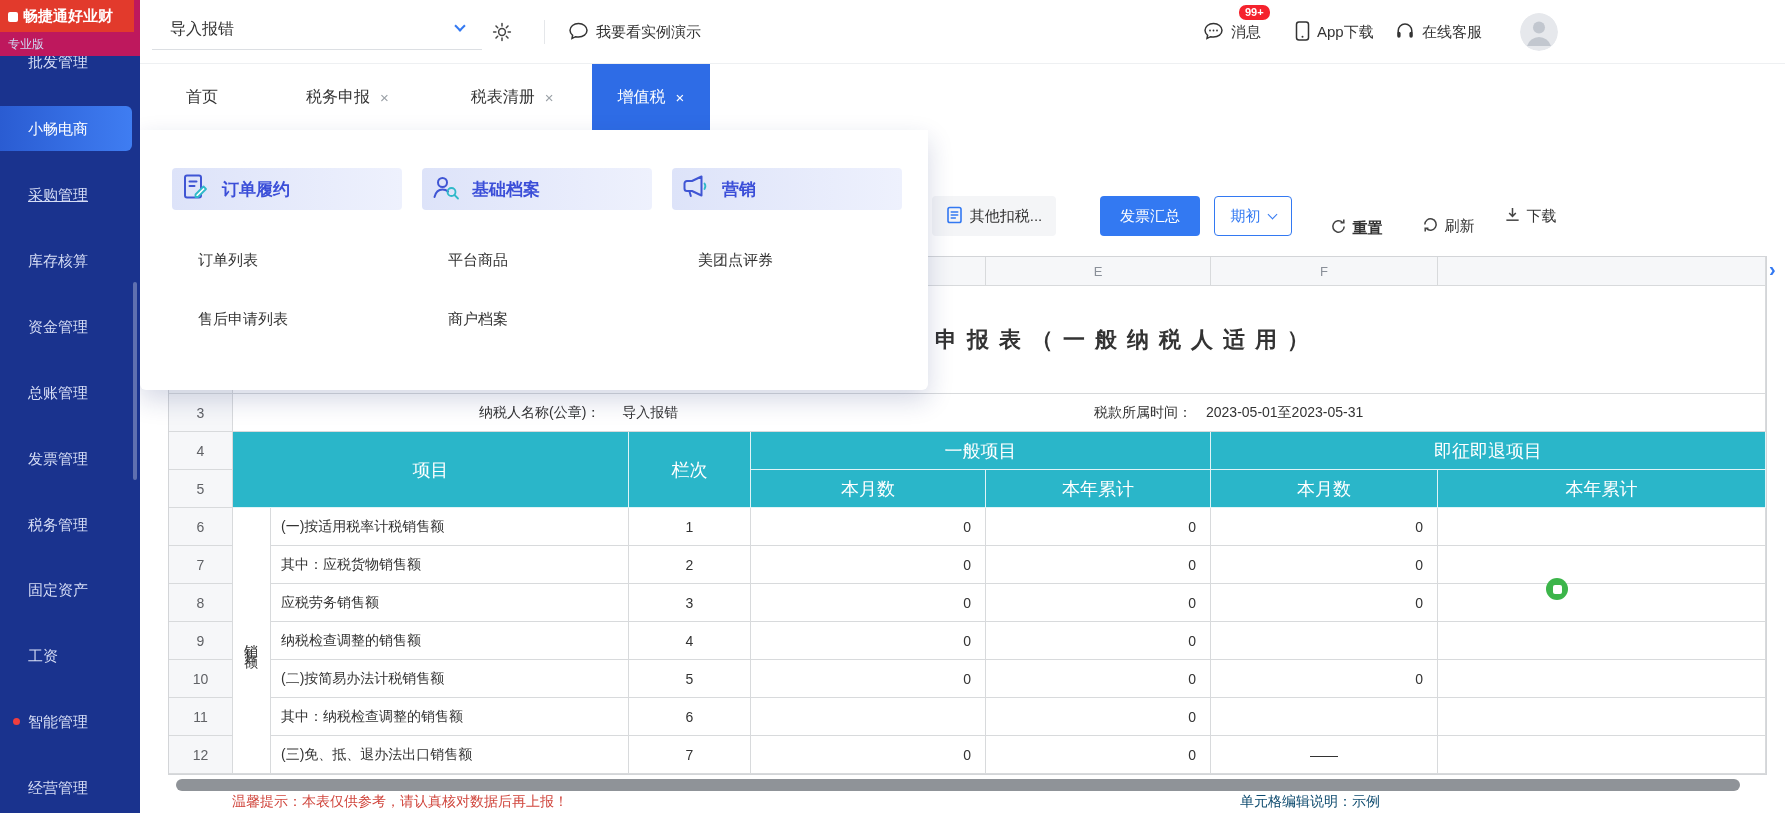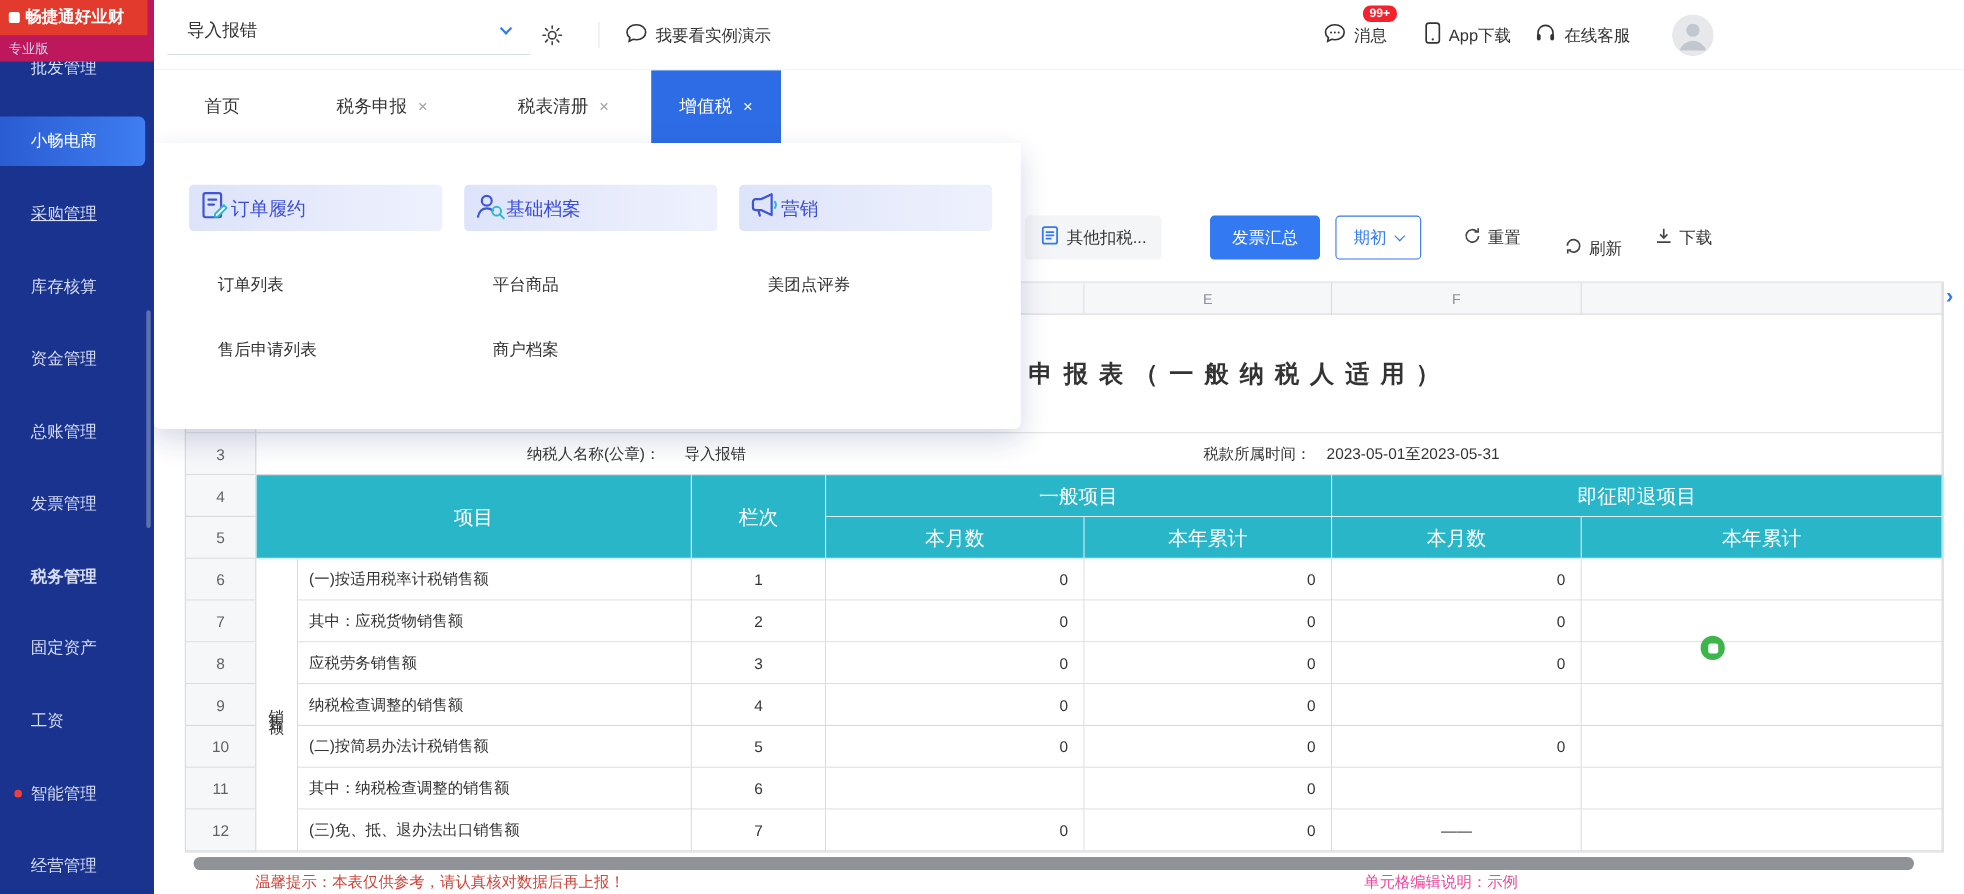--- a/index.html
+++ b/index.html
@@ -45,32 +45,32 @@
   .tab .x { margin-left:10px; color:#9aa0a6; font-size:15px; }
   .tab.active { background:#2e6ce6; color:#fff; }
   .tab.active .x { color:#fff; }
 
   
   .megamenu { position:absolute; left:140px; top:130px; width:788px; height:260px; background:#fff;
               border-radius:0 0 6px 6px; box-shadow:0 10px 26px rgba(20,40,110,.18); z-index:40; }
   .mm-col { position:absolute; top:0; width:230px; height:100%; }
   .mm-bar { position:absolute; left:0; top:38px; width:230px; height:42px; border-radius:4px;
             background:linear-gradient(90deg,#dde3f9,#eef1fd); display:flex; align-items:center; padding-left:8px; }
-  .mm-title { font-size:17px; font-weight:normal; color:#3b4ed8; margin-left:0; }
+  .mm-title { font-size:17px; font-weight:bold; color:#3b4ed8; margin-left:12px; }
   .mm-item { position:absolute; left:26px; width:190px; height:30px; line-height:30px; font-size:15px; color:#333; cursor:pointer; }
 
   
   .toolbar-btn { position:absolute; height:40px; display:flex; align-items:center; justify-content:center;
                  border-radius:4px; font-size:15px; cursor:pointer; }
   .btn-other { left:932px; top:196px; width:124px; background:#f4f5f7; color:#333; gap:7px; }
   .btn-invoice { left:1100px; top:196px; width:100px; background:#3379f2; color:#fff; }
   .btn-period { left:1214px; top:196px; width:78px; background:#fff; border:1px solid #3379f2; color:#3379f2; }
   .btn-period .caret { width:7px; height:7px; border-width:1.6px; margin-left:8px; margin-top:-3px; }
   .btn-plain { background:none; gap:6px; color:#333; }
-  .btn-reset { left:1320px; top:196px; width:72px; }
+  .btn-reset { left:1320px; top:208px; width:72px;font-weight:bold; }
   .btn-refresh { left:1412px; top:196px; width:72px;align-items:flex-end; }
   .btn-download { left:1494px; top:196px; width:72px; }
 
   
   .sheet { position:absolute; left:168px; top:256px; width:1599px; height:519px; border:1px solid #d3d5d8; background:#fff; z-index:1; }
   .cell { position:absolute; border-right:1px solid #d8dadc; border-bottom:1px solid #d8dadc; background:#fff;
           display:flex; align-items:center; font-size:14px; color:#333; overflow:hidden; }
   .cell.center { justify-content:center; }
   .cell.right { justify-content:flex-end; padding-right:14px; }
   .cell.left { padding-left:10px; }
@@ -80,21 +80,21 @@
              border-right:1px solid rgba(255,255,255,.85); border-bottom:1px solid rgba(255,255,255,.85); }
   .title-cell { justify-content:center; font-size:22px; font-weight:600; letter-spacing:10px; color:#333; }
   .group-cell { justify-content:center; writing-mode:vertical-rl; text-orientation:upright; letter-spacing:5px; }
   .info-span { position:absolute; top:0; height:100%; display:flex; align-items:center; white-space:nowrap; }
   .info-val { margin-left:22px; }
   .scroll-right { position:absolute; left:1769px; top:258px; font-size:20px; font-weight:bold; color:#3379f2; cursor:pointer; z-index:2; }
 
   
   .hscroll { position:absolute; left:176px; top:779px; width:1564px; height:12px; border-radius:6px; background:#8f9398; z-index:5; cursor:pointer; }
   .foot-warning { position:absolute; left:232px; top:793px; font-size:14px; color:#d0453c; z-index:5; white-space:nowrap; }
-  .foot-note { position:absolute; left:1240px; top:793px; font-size:14px; color:#ec4899; z-index:5; white-space:nowrap; }
+  .foot-note { position:absolute; left:1240px; top:793px; font-size:14px; color:#0c4a6e; z-index:5; white-space:nowrap; }
   .float-green { position:absolute; left:1546px; top:578px; width:22px; height:22px; border-radius:50%; background:#3cb54a;
                  z-index:6; cursor:pointer; display:flex; align-items:center; justify-content:center; }
   .float-green i { display:block; width:9px; height:9px; background:#fff; border-radius:2px; }
 </style>
 </head>
 <body>
 
 <div class="canvas">
 
   <div class="topbar">
@@ -342,20 +342,20 @@
       <div class="sb-edition">专业版</div>
     </div>
     <div class="sb-scrollbar"></div>
   <div class="sb-item" style="top:44px;">批发管理</div>
       <div class="sb-item active" style="top:106px;">小畅电商</div>
       <div class="sb-item" style="top:177px;text-decoration:underline;">采购管理</div>
       <div class="sb-item" style="top:243px;">库存核算</div>
       <div class="sb-item" style="top:309px;">资金管理</div>
       <div class="sb-item" style="top:375px;">总账管理</div>
       <div class="sb-item" style="top:441px;">发票管理</div>
-      <div class="sb-item" style="top:507px;font-weight:bold;">税务管理</div>
+      <div class="sb-item" style="top:507px;">税务管理</div>
       <div class="sb-item" style="top:572px;">固定资产</div>
       <div class="sb-item" style="top:638px;">工资</div>
       <div class="sb-item" style="top:704px;">智能管理<span class="sb-dot"></span></div>
       <div class="sb-item" style="top:770px;">经营管理</div>
     </aside>
 
 </div>
 
 </body></html>

